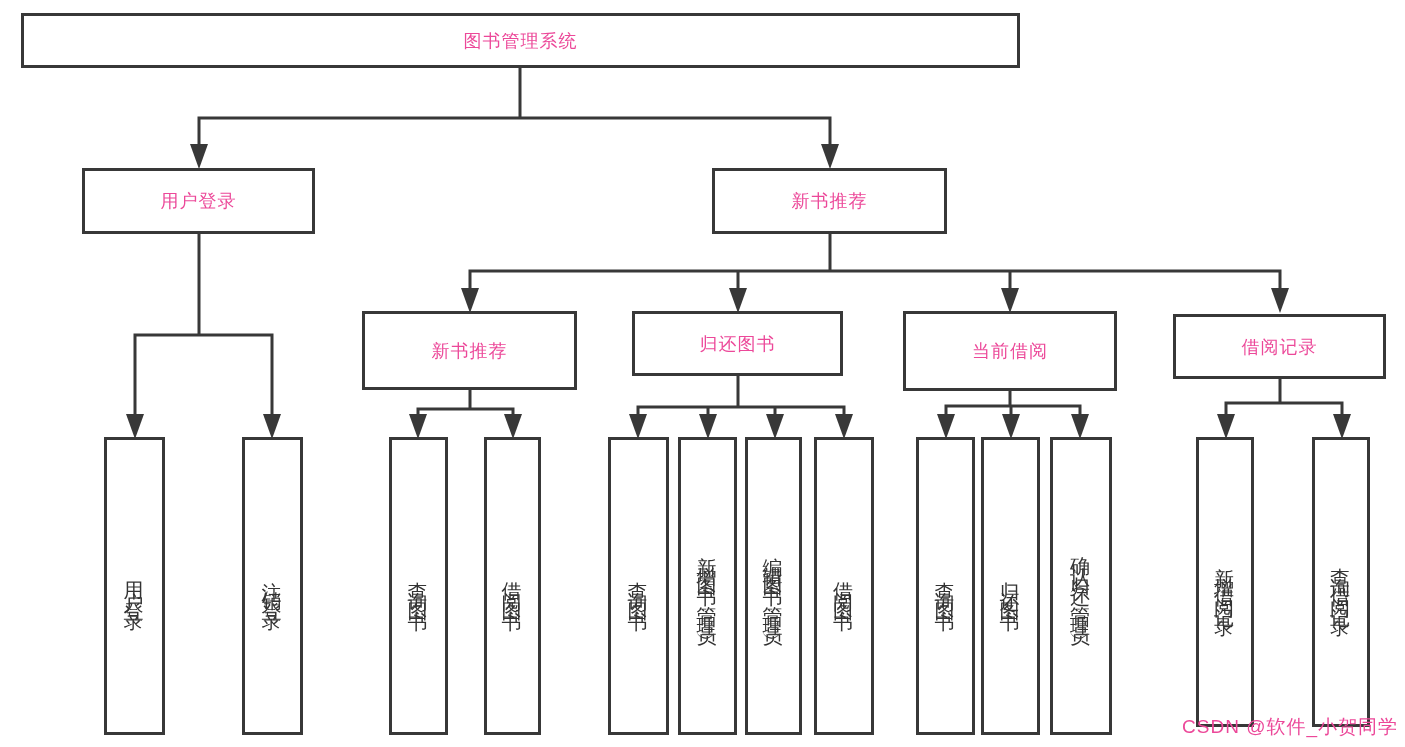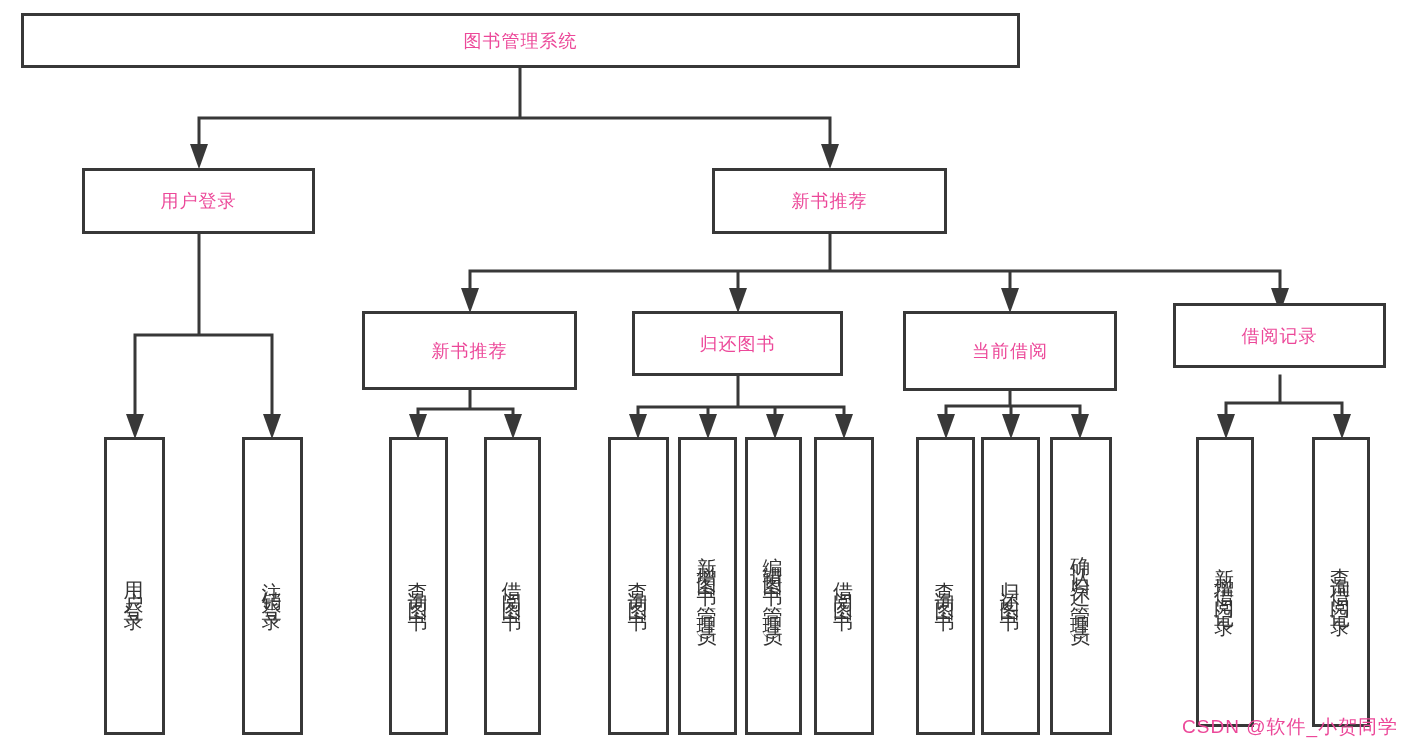--- a/index.html
+++ b/index.html
@@ -122,21 +122,21 @@
 
   <div class="hbox" style="left:362px; top:311px; width:215px; height:79px;">
     <span>新书推荐</span>
   </div>
   <div class="hbox" style="left:632px; top:311px; width:211px; height:65px;">
     <span>归还图书</span>
   </div>
   <div class="hbox" style="left:903px; top:311px; width:214px; height:80px;">
     <span>当前借阅</span>
   </div>
-  <div class="hbox" style="left:1173px; top:303px; width:213px; height:65px;">
+  <div class="hbox" style="left:1173px; top:314px; width:213px; height:65px;">
     <span>借阅记录</span>
   </div>
 
   <div class="vbox" style="left:104px; top:437px; width:61px; height:298px;">
     <span>用户登录</span>
   </div>
   <div class="vbox" style="left:242px; top:437px; width:61px; height:298px;">
     <span>注销登录</span>
   </div>
 

